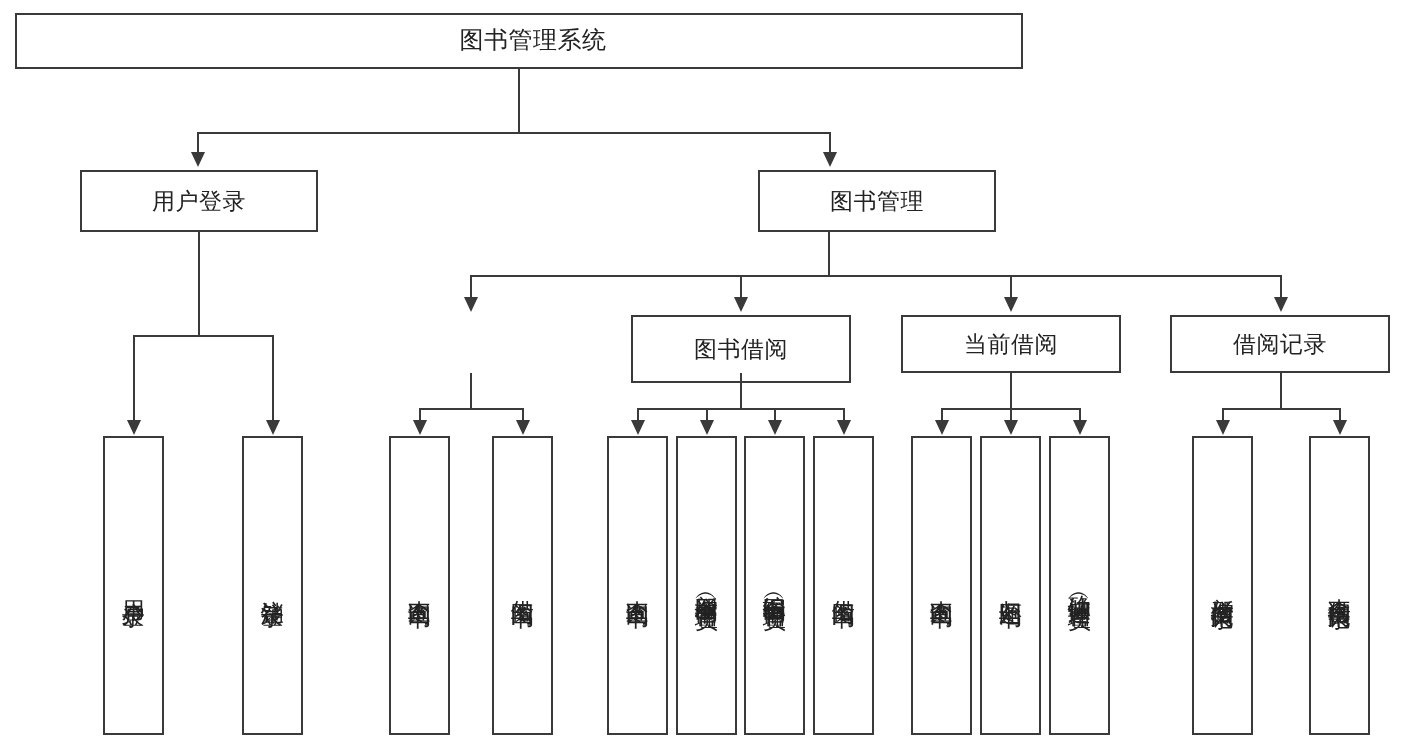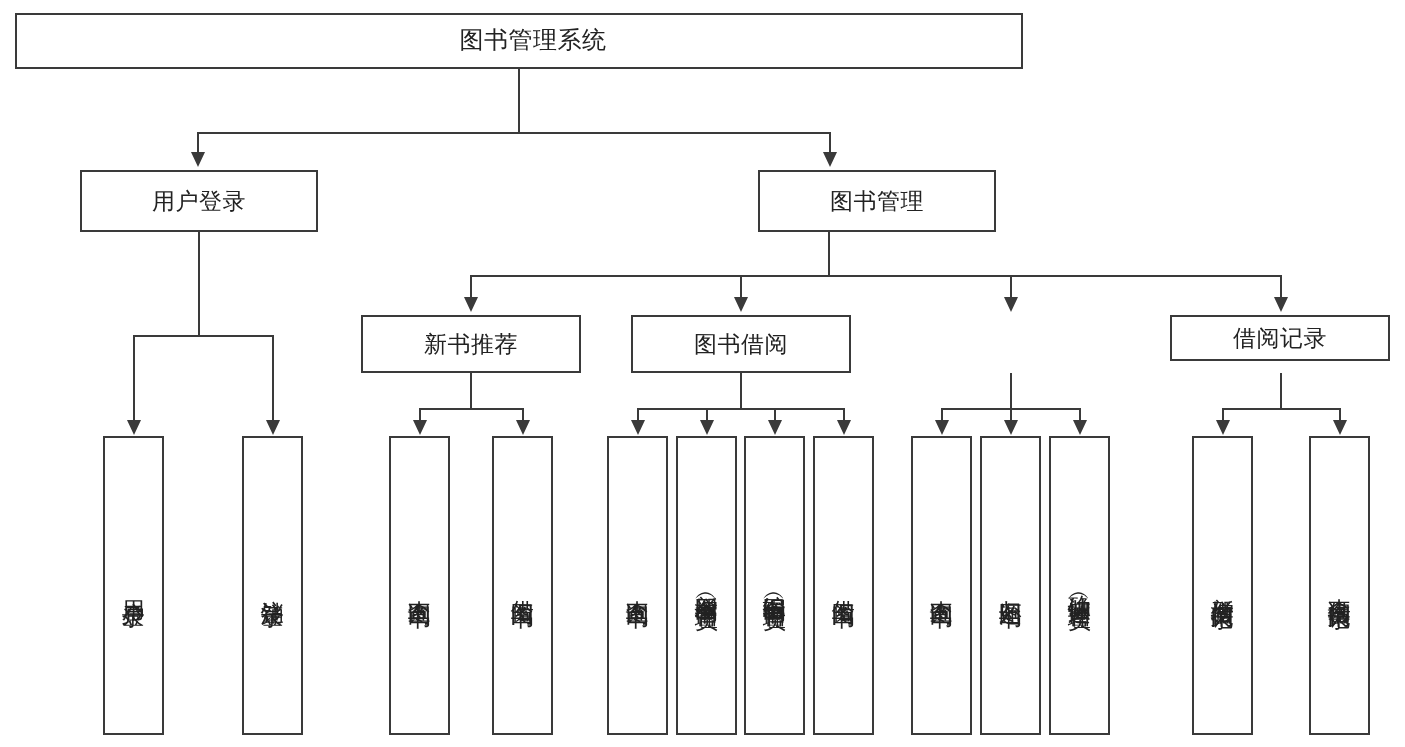--- a/index.html
+++ b/index.html
@@ -131,27 +131,27 @@
 
   <div class="vline" style="left:470px; top:275px; height:24px;"></div>
   <div class="arrow" style="left:464px; top:297px;"></div>
   <div class="vline" style="left:740px; top:275px; height:24px;"></div>
   <div class="arrow" style="left:734px; top:297px;"></div>
   <div class="vline" style="left:1010px; top:275px; height:24px;"></div>
   <div class="arrow" style="left:1004px; top:297px;"></div>
   <div class="vline" style="left:1280px; top:275px; height:24px;"></div>
   <div class="arrow" style="left:1274px; top:297px;"></div>
 
-  <div class="node" style="left:361px; top:315px; width:220px; height:58px;">
-    <span class="node-label">新书推荐</span>
-  </div>
-  <div class="node" style="left:631px; top:315px; width:220px; height:58px;">
+  <div class="node" style="left:631px; top:315px; width:220px; height:68px;">
     <span class="node-label">图书借阅</span>
   </div>
-  <div class="node" style="left:1170px; top:315px; width:220px; height:46px;justify-content:center;">
+  <div class="node" style="left:901px; top:315px; width:220px; height:58px;">
+    <span class="node-label">当前借阅</span>
+  </div>
+  <div class="node" style="left:1170px; top:315px; width:220px; height:58px;justify-content:center;">
     <span class="node-label">借阅记录</span>
   </div>
 
   <div class="vline" style="left:470px; top:373px; width:0; height:36px;"></div>
   <div class="hline" style="left:419px; top:408px; width:103px;"></div>
   <div class="vline" style="left:419px; top:408px; height:14px;"></div>
   <div class="arrow" style="left:413px; top:420px;"></div>
   <div class="vline" style="left:522px; top:408px; height:14px;"></div>
   <div class="arrow" style="left:516px; top:420px;"></div>
 

